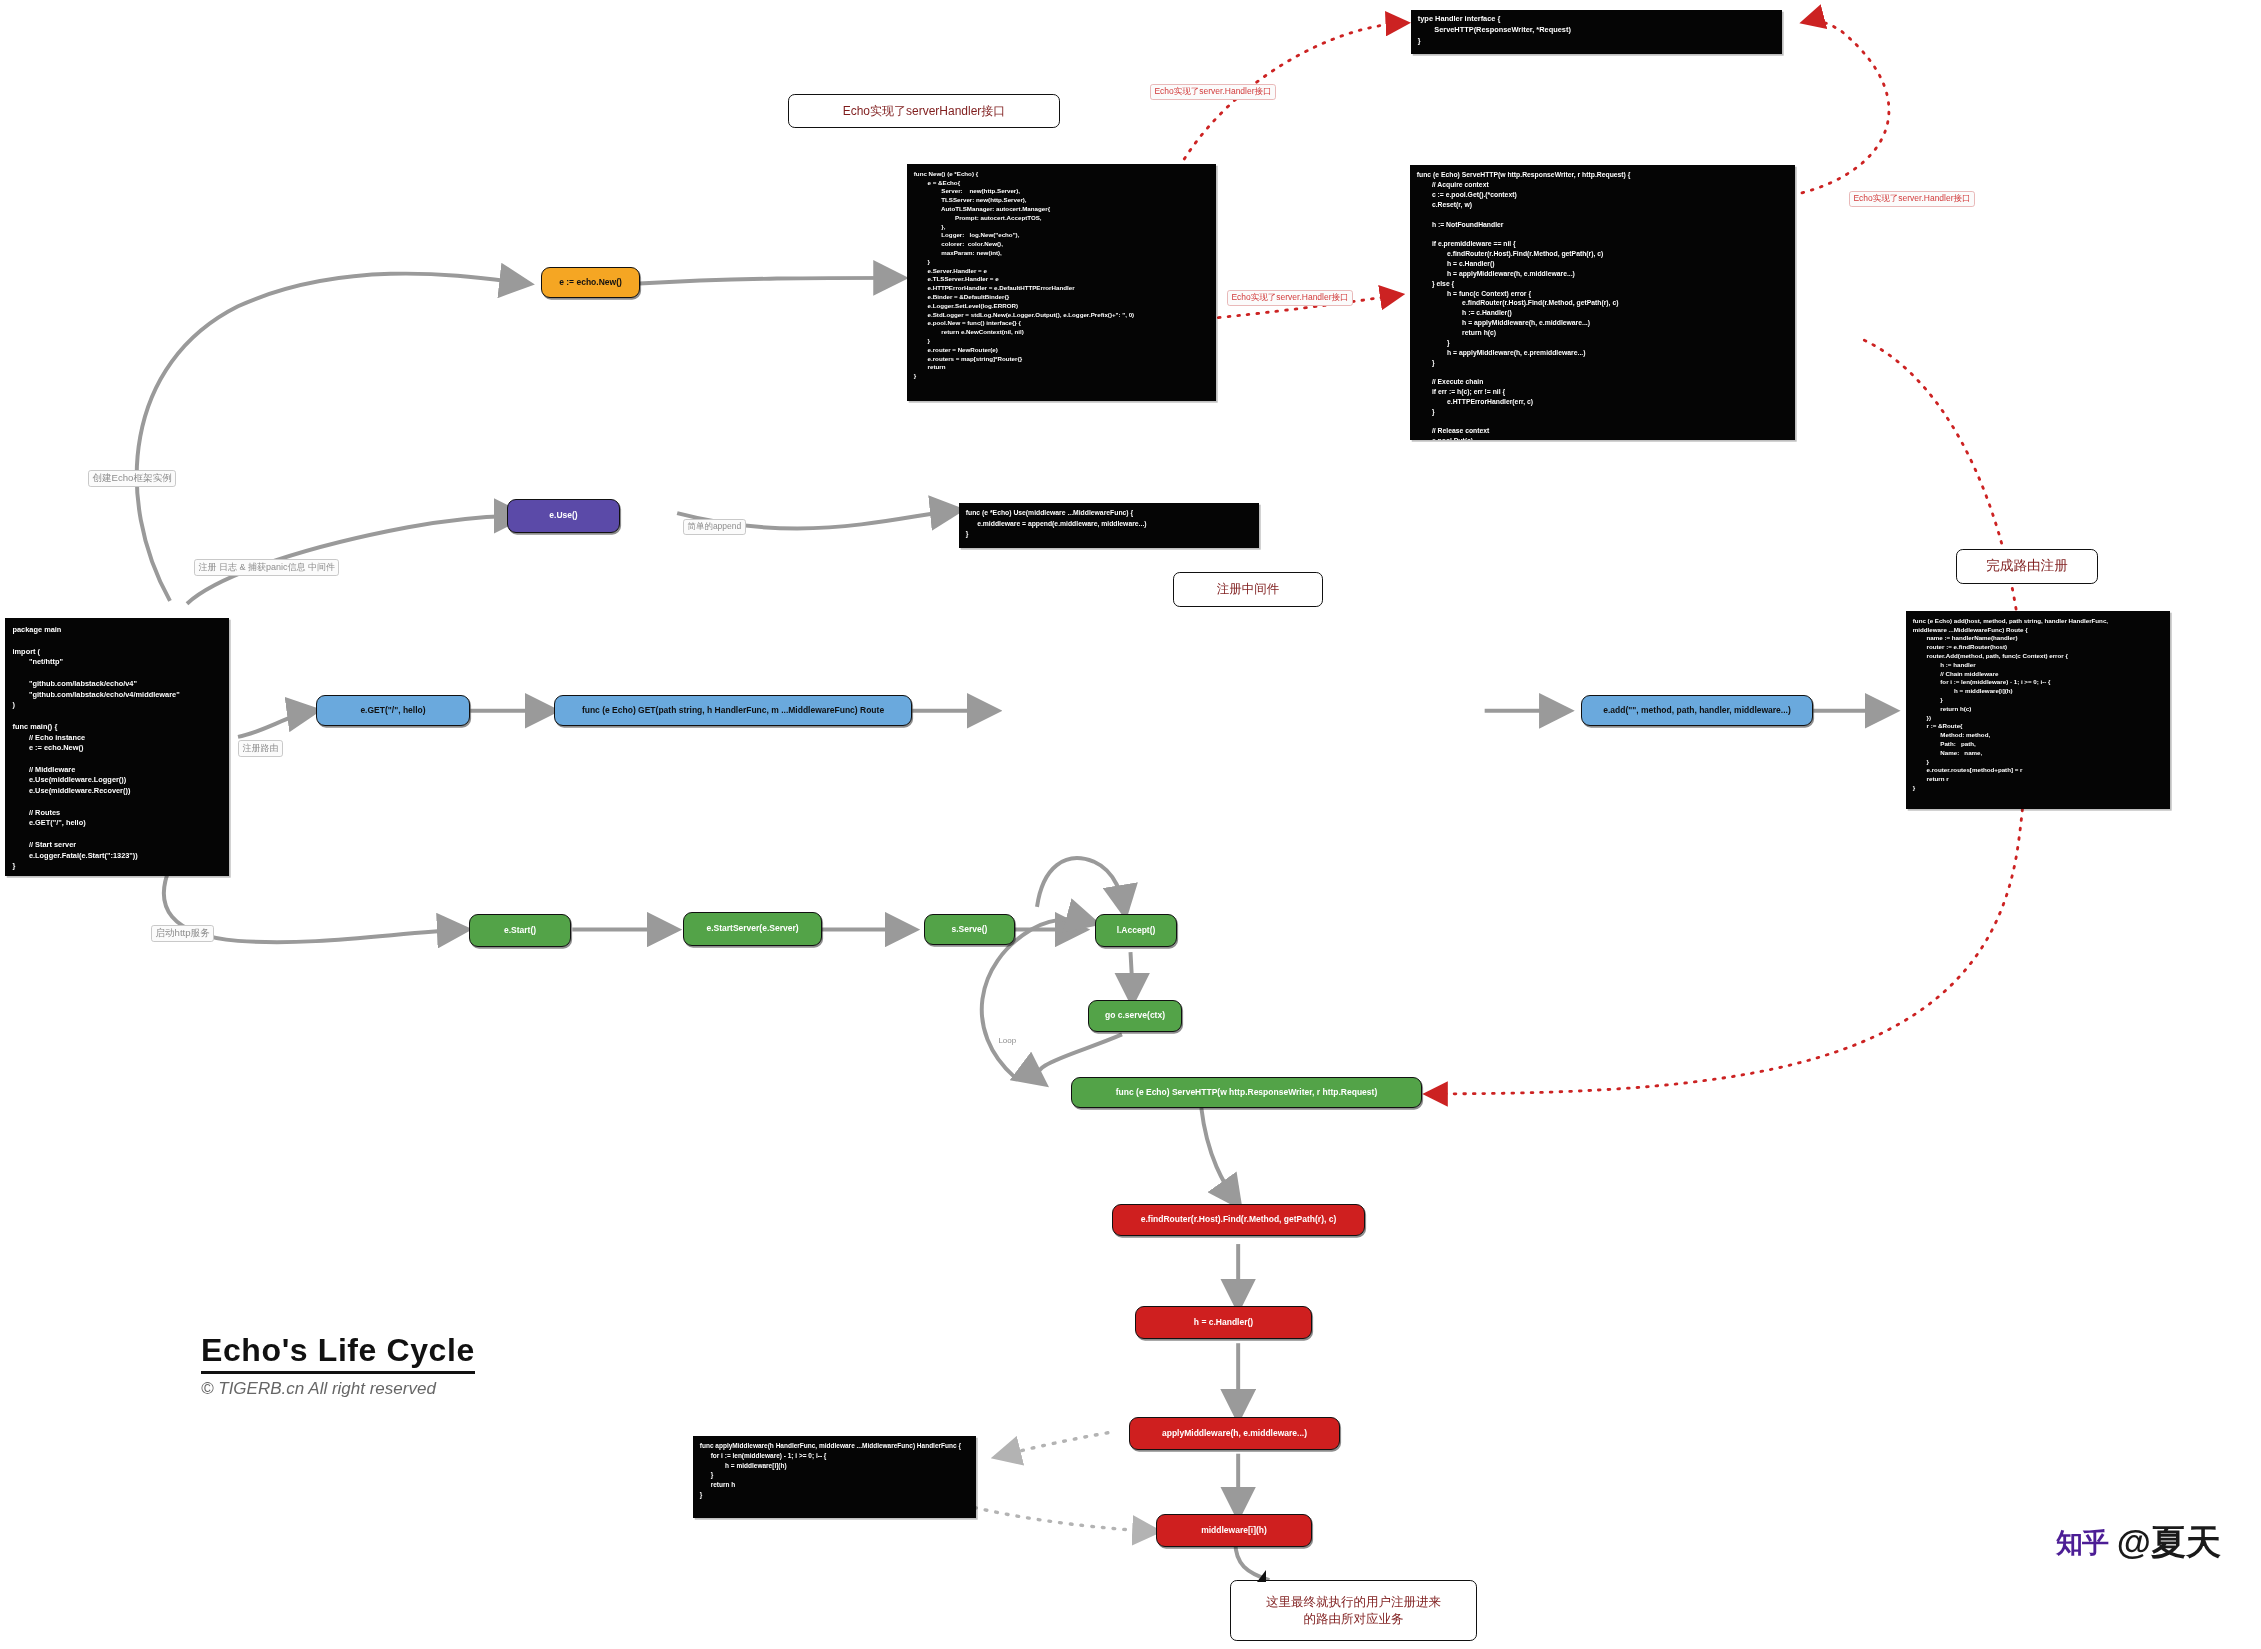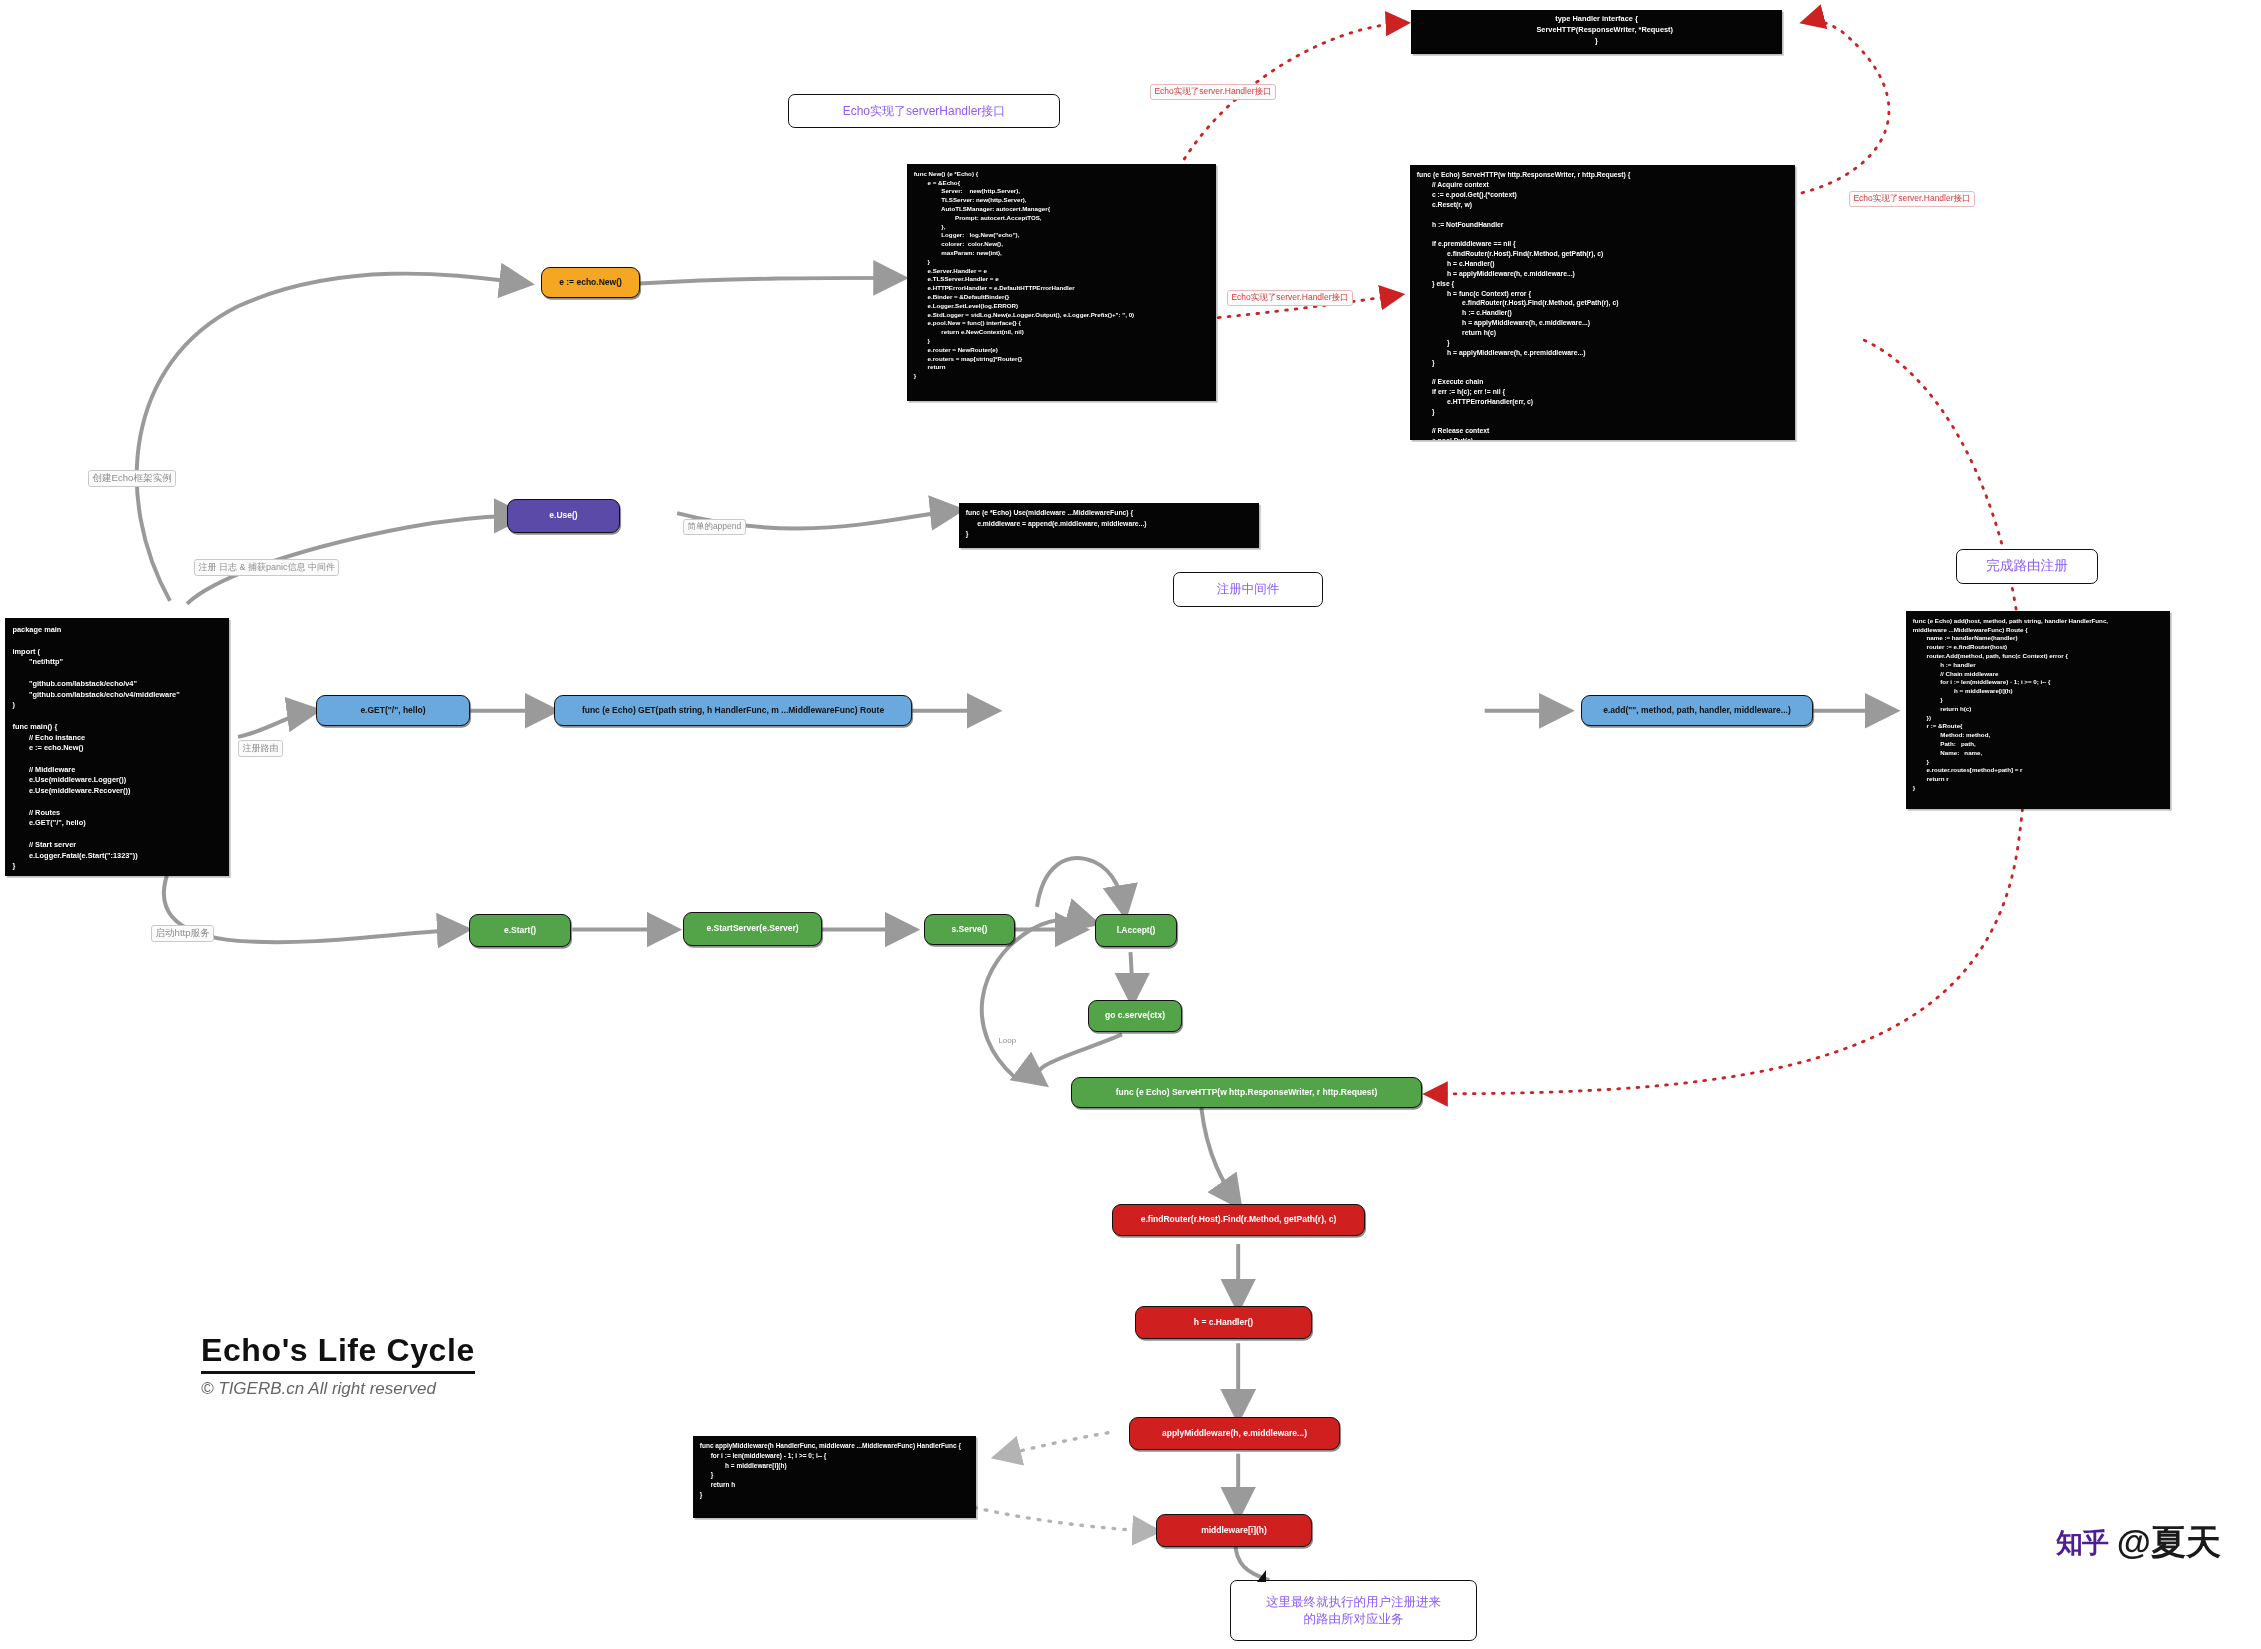--- a/index.html
+++ b/index.html
@@ -21,21 +21,21 @@
         font-weight:700;line-height:1.15;padding:0 6.8px;}
   .n-orange{background:#f5a623;color:#111;}
   .n-purple{background:#5b4aa8;color:#fff;}
   .n-blue{background:#6aa9dd;color:#111;}
   .n-green{background:#53a348;color:#fff;}
   .n-red{background:#cf1f1f;color:#fff;}
 
   
   .callout{position:absolute;background:#fff;border:1.1px solid #111;border-radius:6.8px;
            display:flex;align-items:center;justify-content:center;text-align:center;
-           color:#8b5cf6;box-sizing:border-box;padding:3.4px 5.7px;line-height:1.35;}
+           color:#7f1d1d;box-sizing:border-box;padding:3.4px 5.7px;line-height:1.35;}
   .callout .tail{position:absolute;width:0;height:0;}
 
   
   .elabel{position:absolute;background:#fbfbfb;border:0.6px solid #c9c9c9;border-radius:2.8px;
           padding:1.1px 3.4px;color:#8d8d8d;white-space:nowrap;box-sizing:border-box;}
   .elabel.red{color:#d23b3b;border-color:#e9b9b9;}
 
   
   #title-block{position:absolute;left:201px;top:1332px;}
   #title-main{font-weight:700;font-size:32px;color:#111;
@@ -169,21 +169,21 @@
         e.Logger.SetLevel(log.ERROR)
         e.StdLogger = stdLog.New(e.Logger.Output(), e.Logger.Prefix()+": ", 0)
         e.pool.New = func() interface{} {
                 return e.NewContext(nil, nil)
         }
         e.router = NewRouter(e)
         e.routers = map[string]*Router{}
         return
 }</pre>
 
-  <pre class="code" style="left:1411px;top:2.3px;width:371px;height:44px;font-size:7.4px;line-height:1.45;padding:4.5px 6.8px;text-align:center;">type Handler interface {
+  <pre class="code" style="left:1411px;top:2.3px;width:371px;height:44px;font-size:7.4px;line-height:1.45;padding:4.5px 6.8px;">type Handler interface {
         ServeHTTP(ResponseWriter, *Request)
 }</pre>
 
   <pre class="code" style="left:1410px;top:158px;width:385px;height:275px;font-size:6.8px;line-height:1.45;padding:5.7px 6.8px;">func (e Echo) ServeHTTP(w http.ResponseWriter, r http.Request) {
         // Acquire context
         c := e.pool.Get().(*context)
         c.Reset(r, w)
 
         h := NotFoundHandler
 

